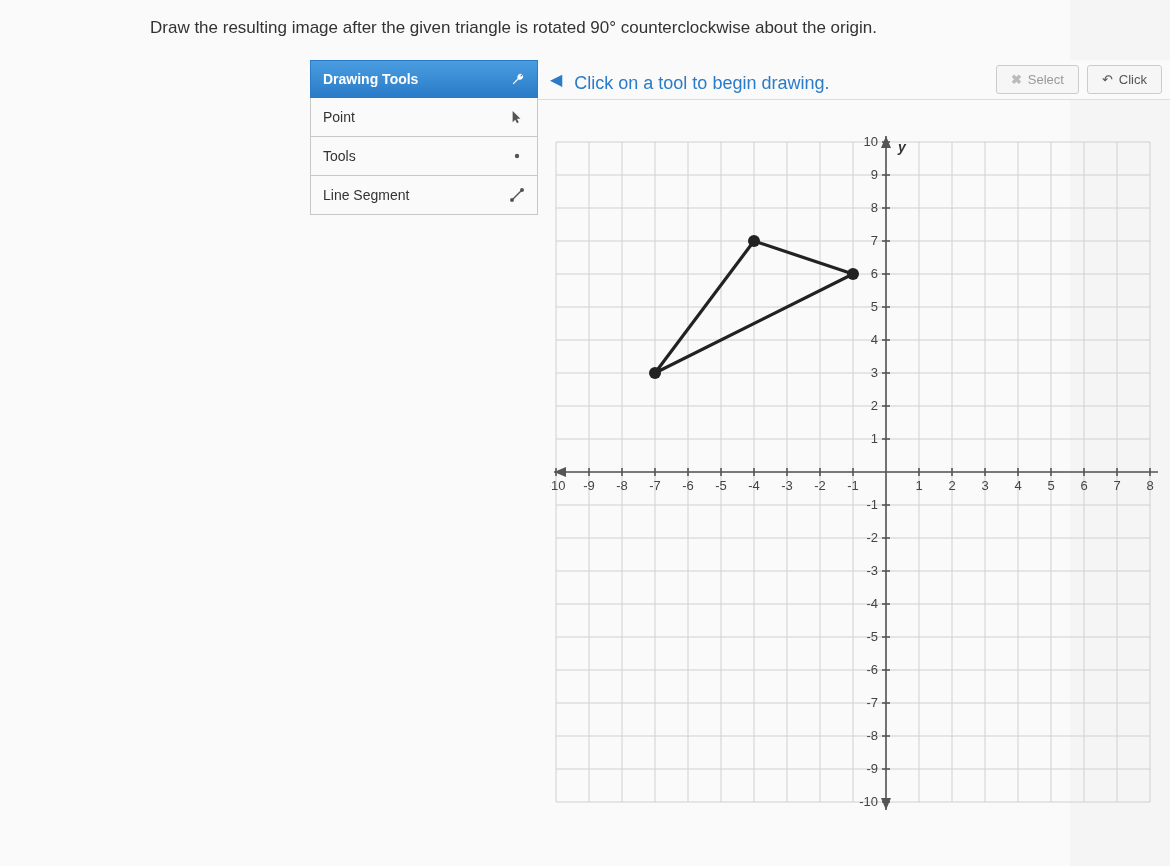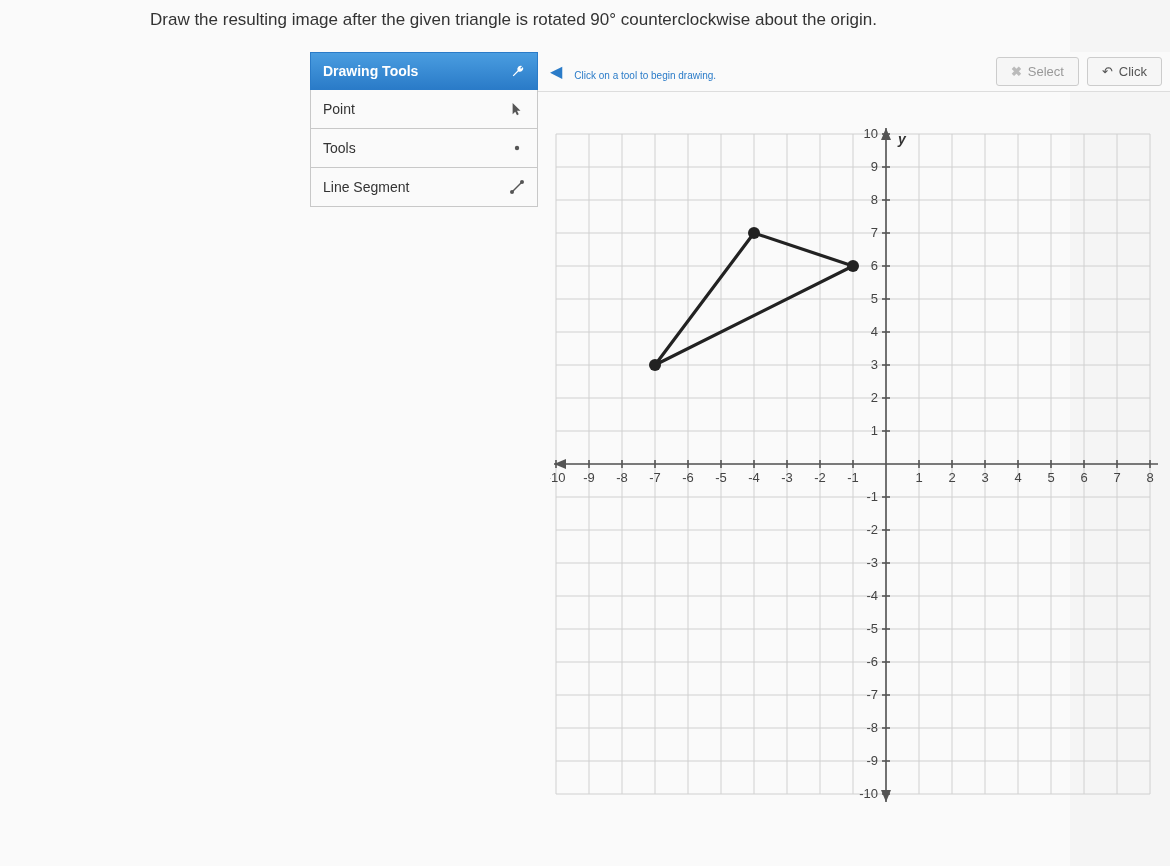--- a/index.html
+++ b/index.html
@@ -5,21 +5,21 @@
     * { box-sizing: border-box; margin: 0; padding: 0; }
     body {
       font-family: Arial, Helvetica, sans-serif;
       background: #f5f5f5;
       color: #333;
     }
     .page {
       width: 1070px;
       height: 866px;
       background: #fafafa;
-      padding: 2px 0 0 20px;
+      padding: 10px 0 0 20px;
       position: relative;
     }
     .question {
       font-size: 17px;
       color: #333;
       margin: 8px 0 22px 130px;
       font-family: Arial, sans-serif;
     }
     .workspace {
       display: flex;
@@ -74,21 +74,21 @@
       border-bottom: 1px solid #ddd;
       gap: 8px;
     }
     .collapse-arrow {
       color: #2a7bc8;
       font-size: 16px;
       padding: 4px;
     }
     .hint {
       color: #2a7bc8;
-      font-size: 10px;
+      font-size: 18px;
       flex: 1;
       margin-top: 8px;
     }
     .btn {
       border: 1px solid #ccc;
       background: #f6f6f6;
       border-radius: 3px;
       padding: 6px 14px;
       font-size: 13px;
       color: #999;

